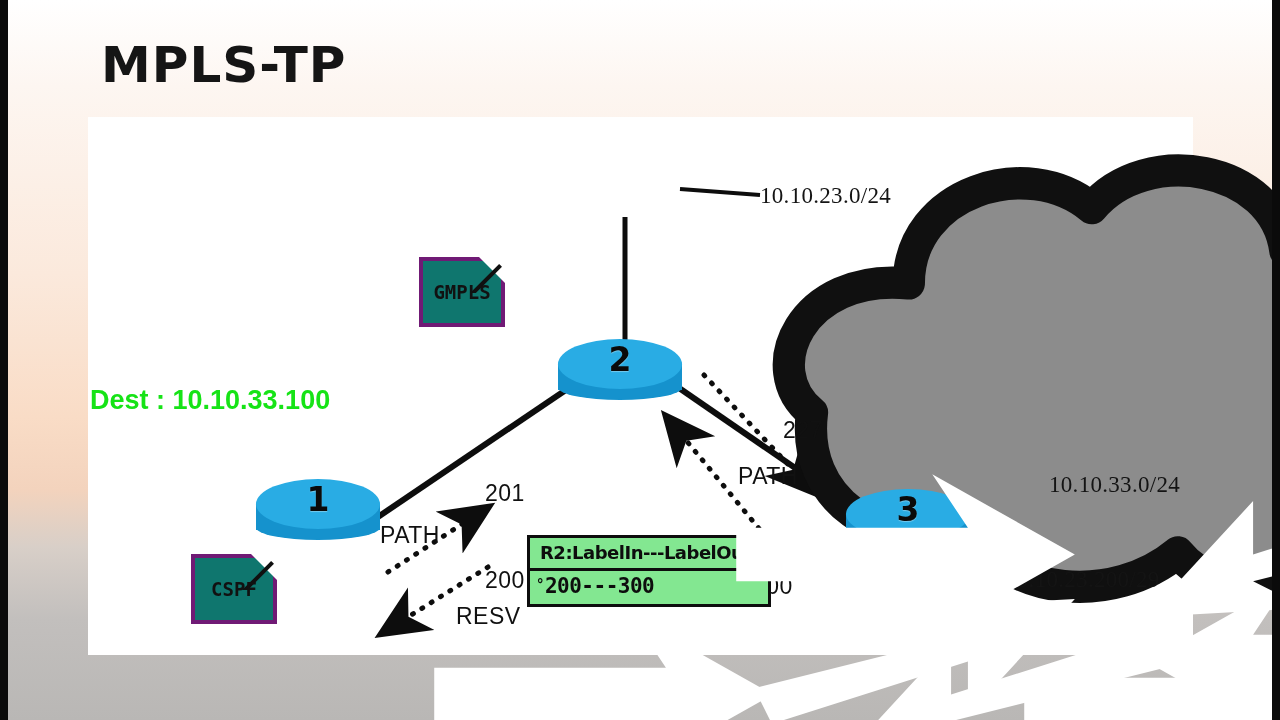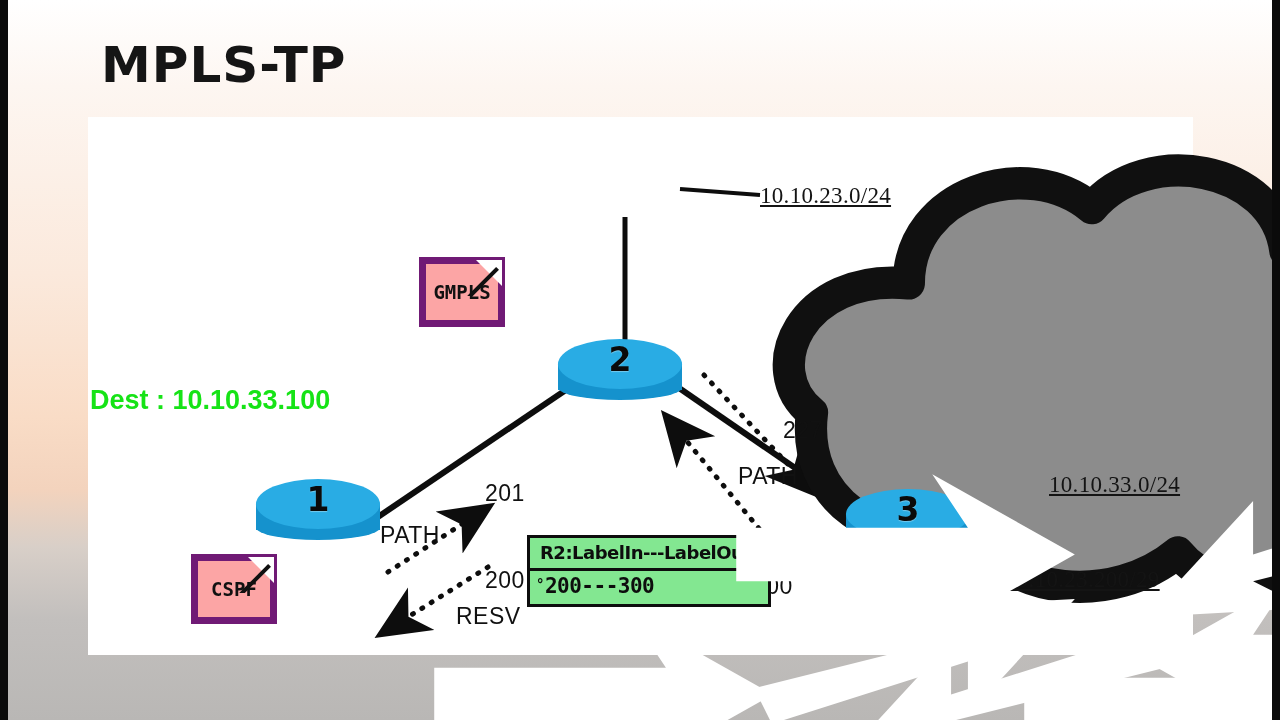--- a/index.html
+++ b/index.html
@@ -84,21 +84,20 @@
     letter-spacing: 0px;
   }
 
   
   .ip-label {
     font-family: "Liberation Serif", serif;
     font-size: 23px;
     color: #141414;
     white-space: nowrap;
     letter-spacing: 0.3px;
-    text-decoration: underline;
   }
   #ip-cloud { left: 672px; top: 66px; }
   #ip-r3-a  { left: 961px; top: 355px; }
   #ip-r3-b  { left: 917px; top: 450px; }
 
   
   .proto-label {
     font-family: "Liberation Sans", sans-serif;
     font-size: 23px;
     color: #111111;
@@ -112,22 +111,22 @@
   #lbl-path-right { left: 650px; top: 346px; }
   #lbl-resv-right { left: 590px; top: 456px; }
   #lbl-301        { left: 695px; top: 300px; }
   #lbl-300        { left: 665px; top: 456px; }
 
   
   .note {
     position: absolute;
     width: 86px;
     height: 70px;
-    background: #fca5a5;
-    border: 7px solid #701a75;
+    background: #0f766e;
+    border: 4px solid #701a75;
     box-sizing: border-box;
   }
   .note .fold {
     position: absolute;
     right: -4px;
     top: -4px;
     width: 0;
     height: 0;
     border-left: 26px solid transparent;
     border-top: 26px solid #ffffff;

